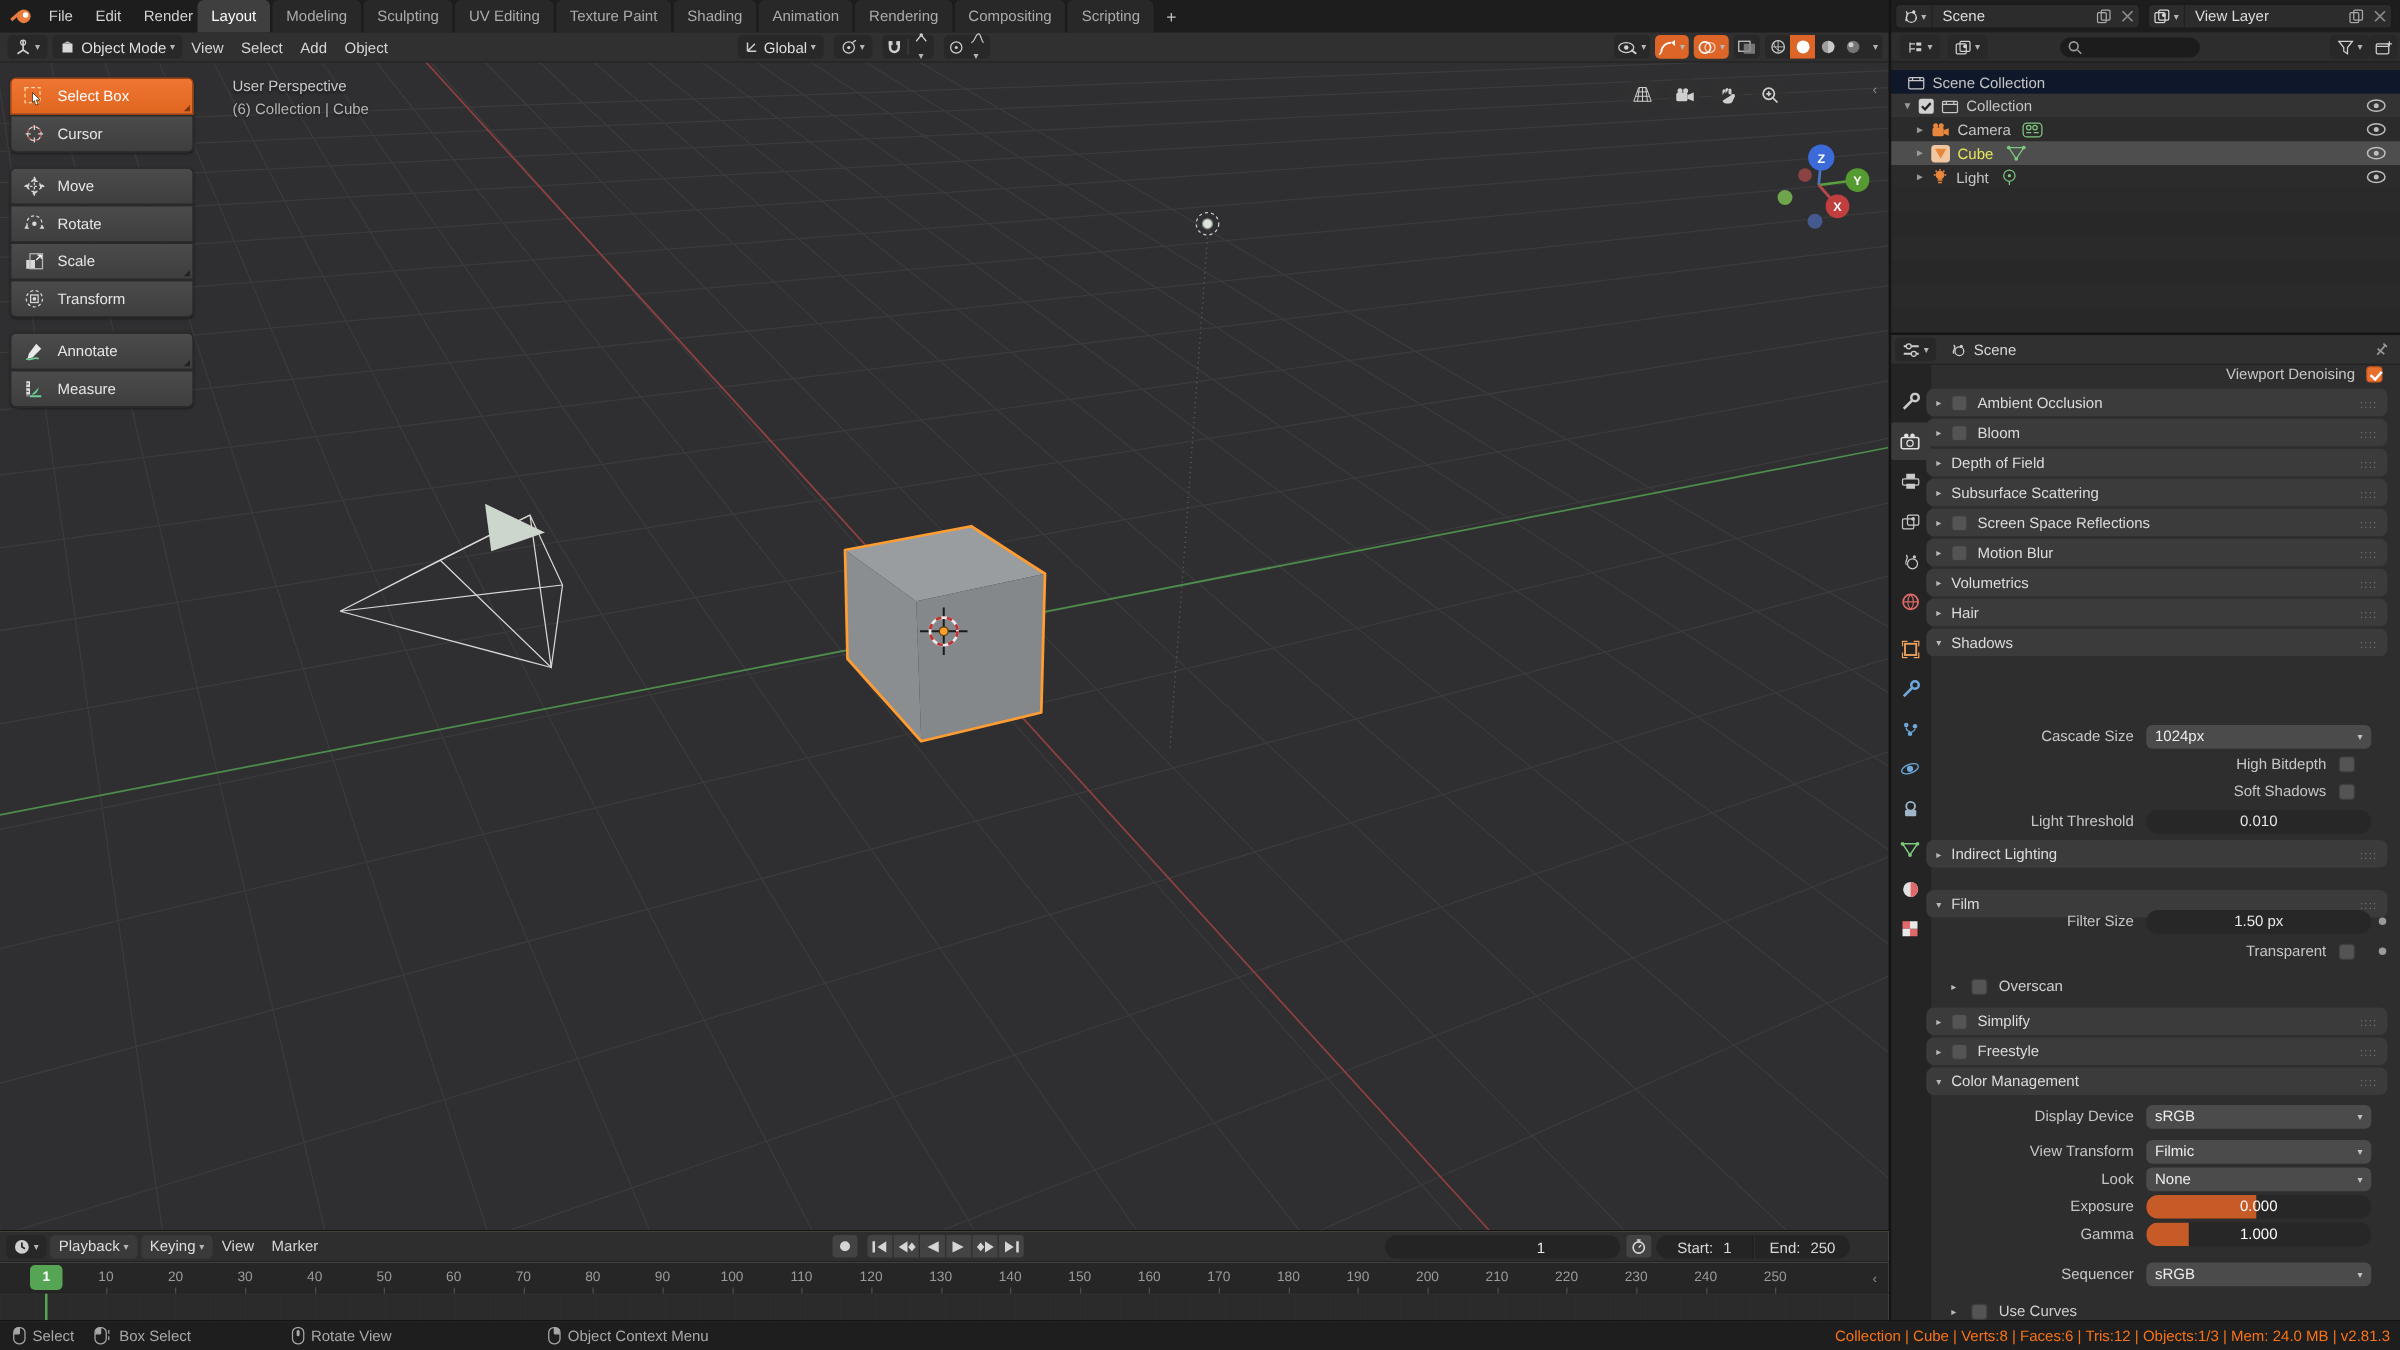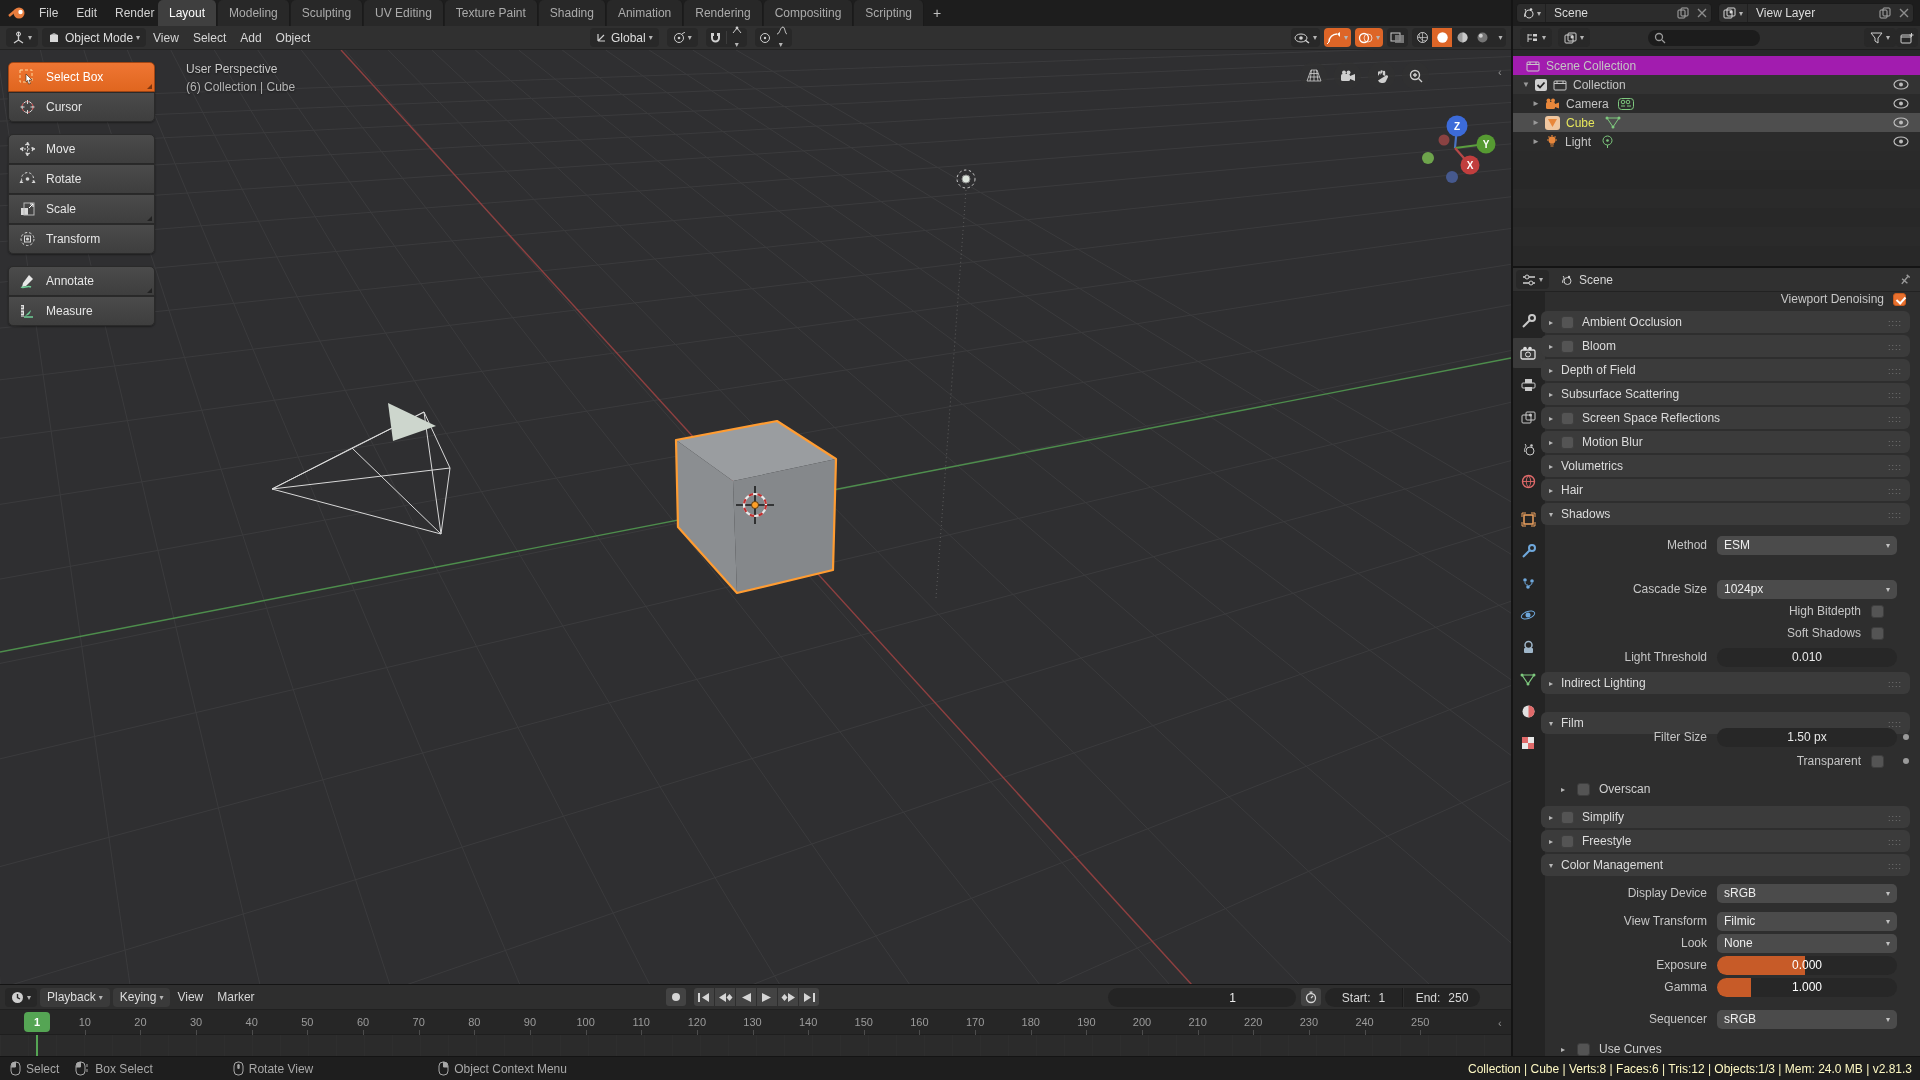--- a/index.html
+++ b/index.html
@@ -97,21 +97,21 @@
   .tbtn{width:20px;height:18px;background:#434343;border-radius:3px;display:flex;align-items:center;justify-content:center}
   .tb-group{display:flex;gap:1px}
   .tb-group .tbtn{border-radius:0}
   .tb-group .tbtn:first-child{border-radius:3px 0 0 3px}.tb-group .tbtn:last-child{border-radius:0 3px 3px 0}
   .cfield{position:absolute;left:1108px;top:3px;width:188px;height:19px;background:#242424;border-radius:10px;color:#ececec;display:flex;align-items:center;justify-content:flex-end;padding-right:60px}
   .sefield{position:absolute;top:3px;height:19px;background:#242424;color:#d9d9d9;display:flex;align-items:center;justify-content:center;gap:8px}
 
   
   #statusbar{left:0;top:1057px;width:1920px;height:23px;background:#1e1e1e;display:flex;align-items:center;color:#a8a8a8}
   .hint{display:flex;align-items:center;gap:5px}
-  #stats{position:absolute;right:8px;color:#fef9c3}
+  #stats{position:absolute;right:8px;color:#f97316}
 
   .vdiv{position:absolute;background:#141414}
 </style>
 </head>
 <body>
 
 <div id="app">
 
   <div class="abs row" id="topbar">
     <span style="margin:0 4px 0 8px">
@@ -519,21 +519,21 @@
           </svg>
         </div>
       <div class="hbtn" style="position:absolute;left:381px;top:2px;padding:0 4px">
           <svg width="14" height="12">
             <rect x="1" y="3" width="10" height="8" rx="1" fill="none" stroke="#cfcfcf"></rect>
             <path d="M1 5 h10 M11.5 1 v4 M9.5 3 h4" stroke="#cfcfcf"></path>
           </svg>
         </div>
     </div>
 
-    <div class="orow" style="top:30px;background:#a21caf">
+    <div class="orow" style="top:30px;background:#0f172a">
       <svg style="margin-left:15px" width="14" height="12">
           <rect x="1" y="2" width="12" height="9" rx="1" fill="none" stroke="#c9c9c9"></rect>
           <path d="M1 4.5 h12 M4 2 v2.5 M10 2 v2.5" stroke="#c9c9c9"></path>
         </svg>
       <span style="margin-left:6px">Scene Collection</span>
     </div>
     <div class="orow" style="top:49px;background:#333333">
       <span class="tri-s" style="margin-left:10px">▼</span>
       <span style="margin-left:4px;width:12px;height:12px;background:#d0d0d0;border-radius:2px;position:relative">
           <svg width="12" height="12">
@@ -785,27 +785,20 @@
         <span class="tri"></span>
         <span>Hair</span>
         <span class="dots"></span>
       </div>
     <div class="ph" style="top:235px">
         <span class="tri o"></span>
         <span>Shadows</span>
         <span class="dots"></span>
       </div>
 
-    <div class="fr" style="top:266px;left:0;right:0">
-        <span class="flabel">Method</span>
-        <span class="dd">
-          <span>ESM</span>
-          <span class="chev2"></span>
-        </span>
-      </div>
     <div class="fr" style="top:310px;left:0;right:0">
         <span class="flabel">Cascade Size</span>
         <span class="dd">
           <span>1024px</span>
           <span class="chev2"></span>
         </span>
       </div>
     <div class="fr" style="top:334px;left:0;right:0;height:18px">
         <span class="rlabel">High Bitdepth</span>
         <span class="cbx" style="position:absolute;left:360px"></span>

